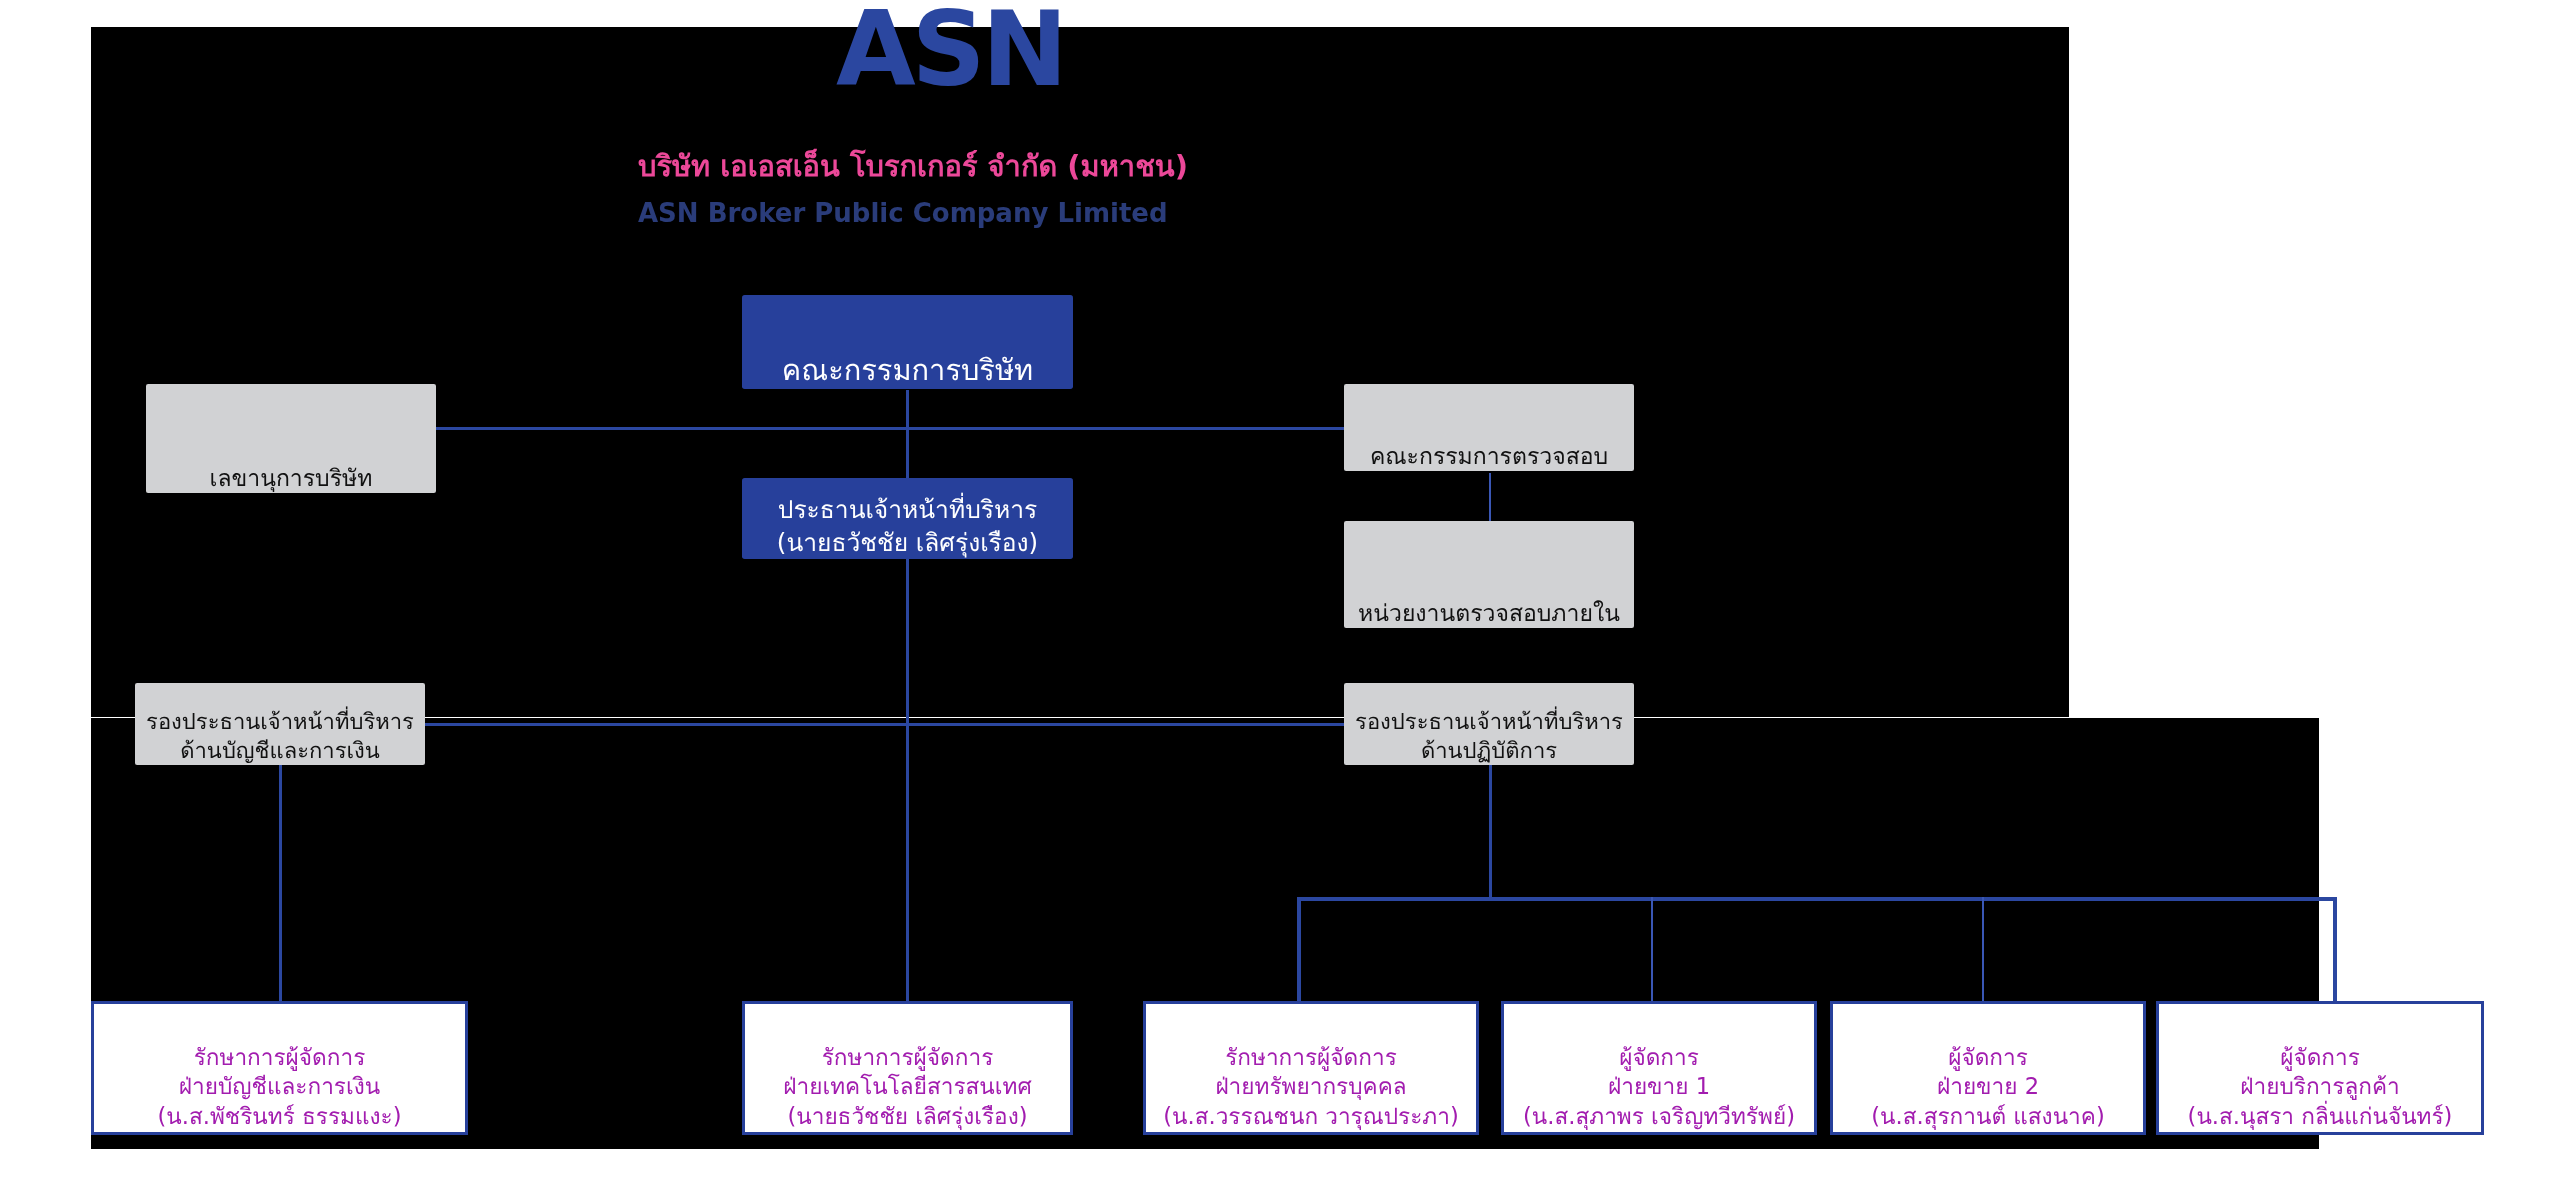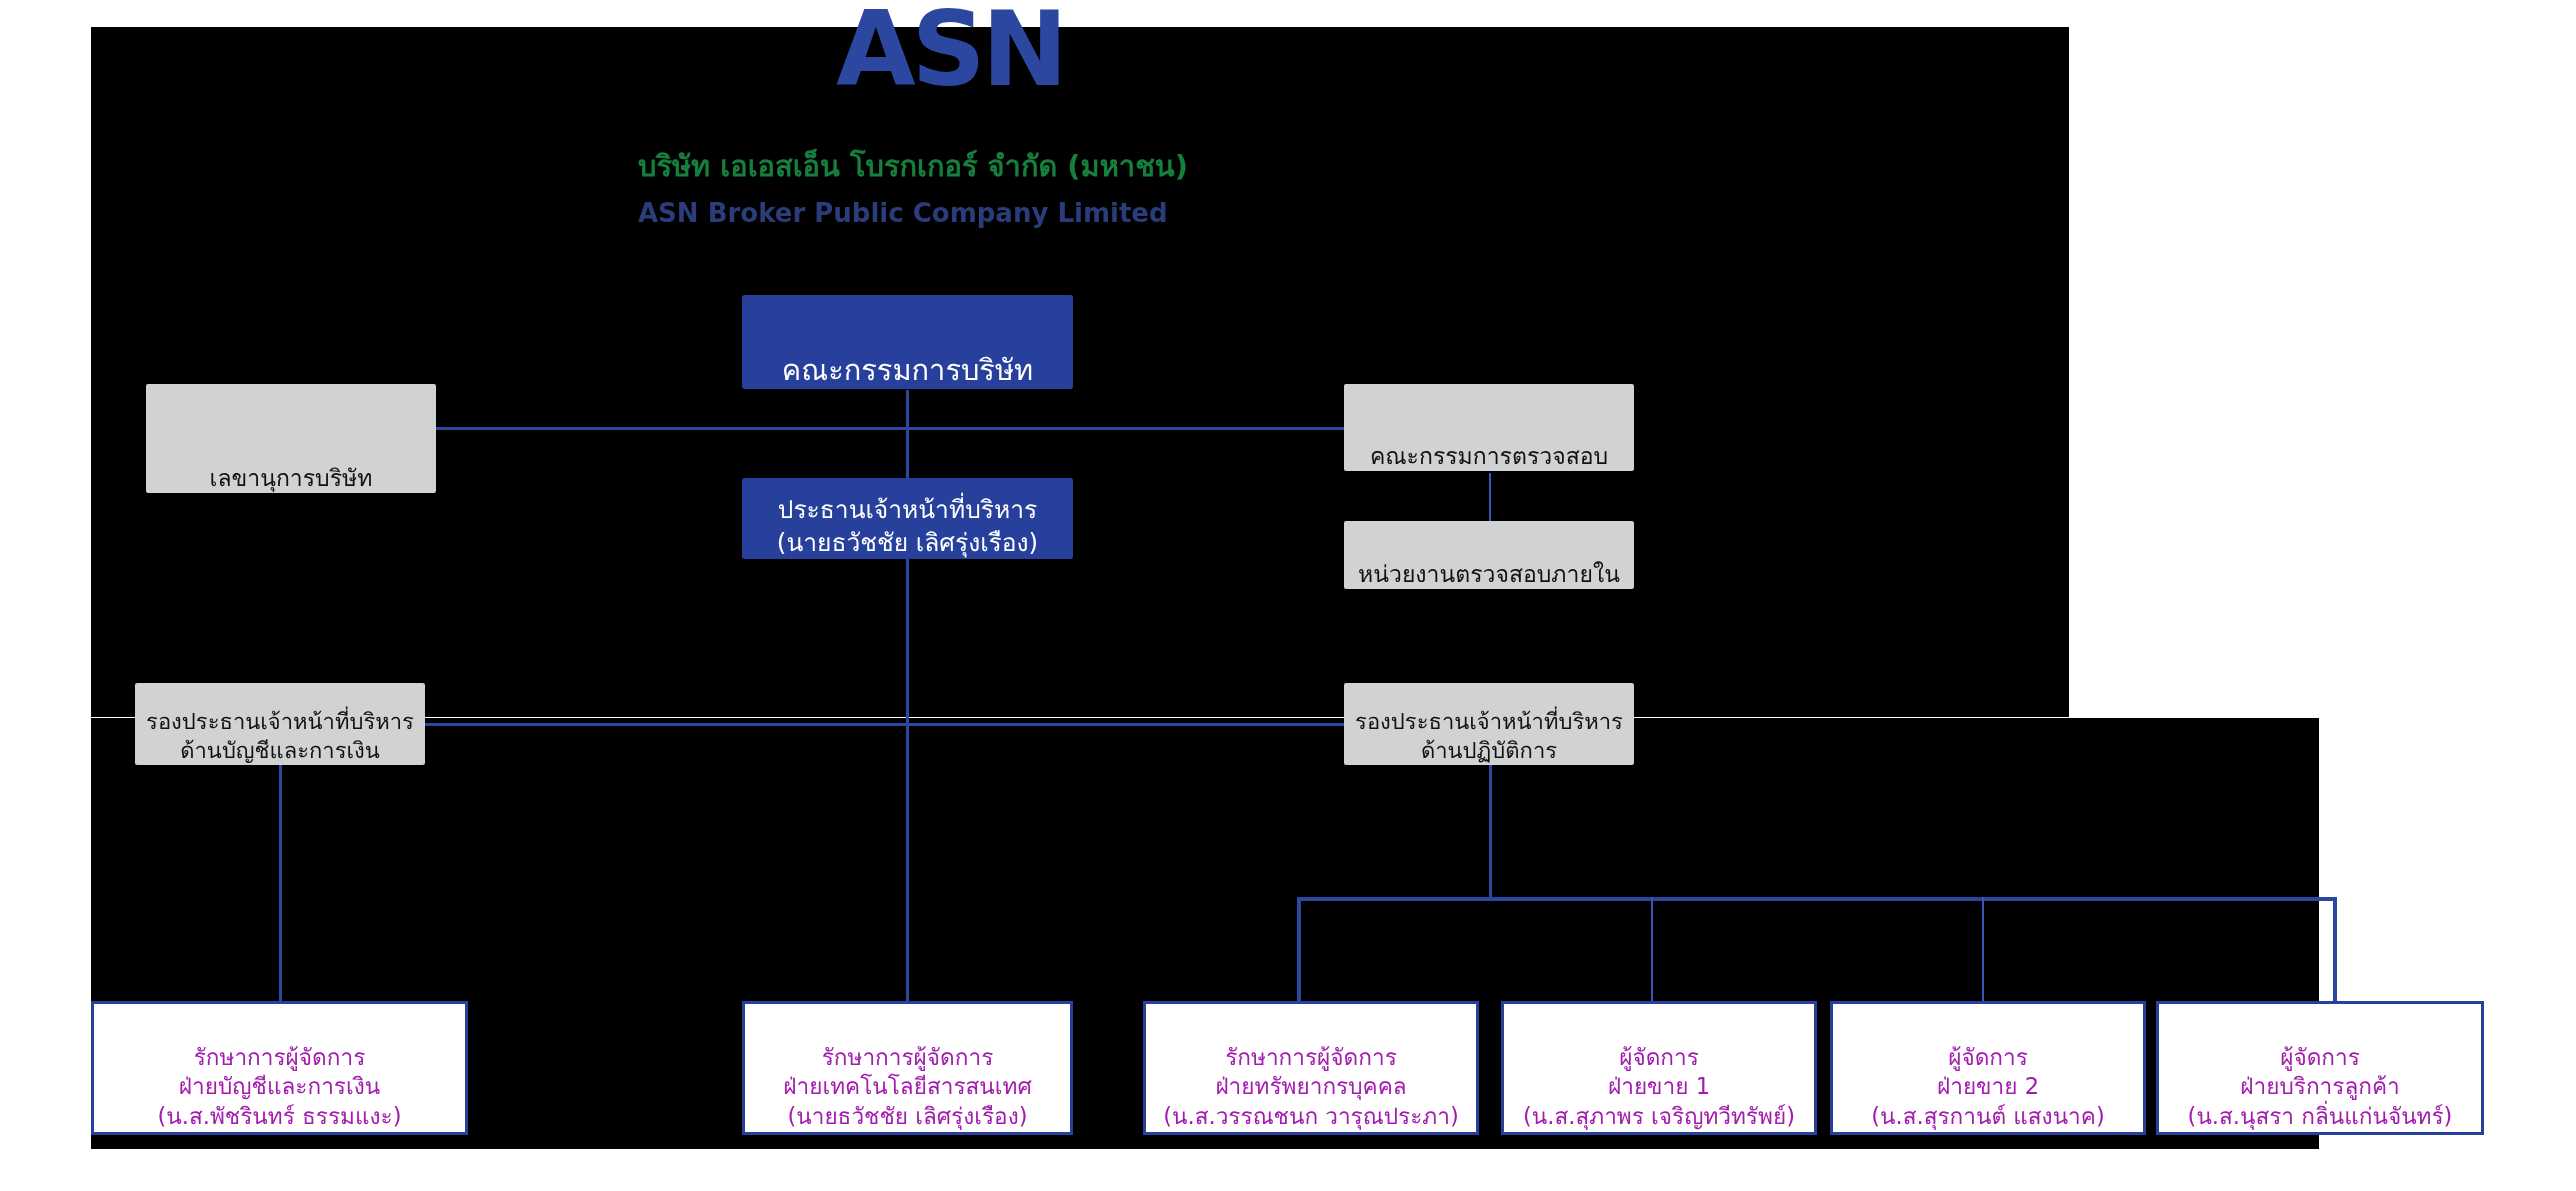--- a/index.html
+++ b/index.html
@@ -16,21 +16,21 @@
 
   
   .brand{position:absolute;left:91px;top:0px;width:1978px;height:273px;}
   .logo{
     position:absolute;left:745px;top:1.4px;width:314px;height:96px;
     color:#2B47A0;font-size:103px;font-weight:bold;letter-spacing:-4.1px;
     line-height:96px;font-family:"DejaVu Sans","Liberation Sans",sans-serif;
   }
   .brand-th{
     position:absolute;left:547px;top:149px;width:820px;
-    color:#15803d;font-size:29px;font-weight:bold;line-height:34px;white-space:nowrap;
+    color:#ec4899;font-size:29px;font-weight:bold;line-height:34px;white-space:nowrap;
   }
   .brand-en{
     position:absolute;left:547px;top:198px;width:820px;
     color:#2A3C7A;font-size:26px;font-weight:bold;line-height:31px;white-space:nowrap;
   }
 
   
   .ln{position:absolute;background:#2B47A0;}
   .vline{width:2.7px;}
   .hline{height:2.7px;}
@@ -103,21 +103,21 @@
 
   <div class="node node-gray" style="left:1344px;top:384px;width:290px;height:87px;">
     <span>คณะกรรมการตรวจสอบ</span>
   </div>
 
   <div class="node node-blue" style="left:742px;top:478px;width:331px;height:81px;font-size:24.6px;">
     <span>ประธานเจ้าหน้าที่บริหาร
 (นายธวัชชัย เลิศรุ่งเรือง)</span>
   </div>
 
-  <div class="node node-gray" style="left:1344px;top:521px;width:290px;height:68px;">
+  <div class="node node-gray" style="left:1344px;top:521px;width:290px;height:107px;">
     <span>หน่วยงานตรวจสอบภายใน</span>
   </div>
 
   <div class="node node-gray" style="left:135px;top:683px;width:290px;height:82px;font-size:22px;">
     <span>รองประธานเจ้าหน้าที่บริหาร
 ด้านบัญชีและการเงิน</span>
   </div>
 
   <div class="node node-gray" style="left:1344px;top:683px;width:290px;height:82px;font-size:22px;">
     <span>รองประธานเจ้าหน้าที่บริหาร

